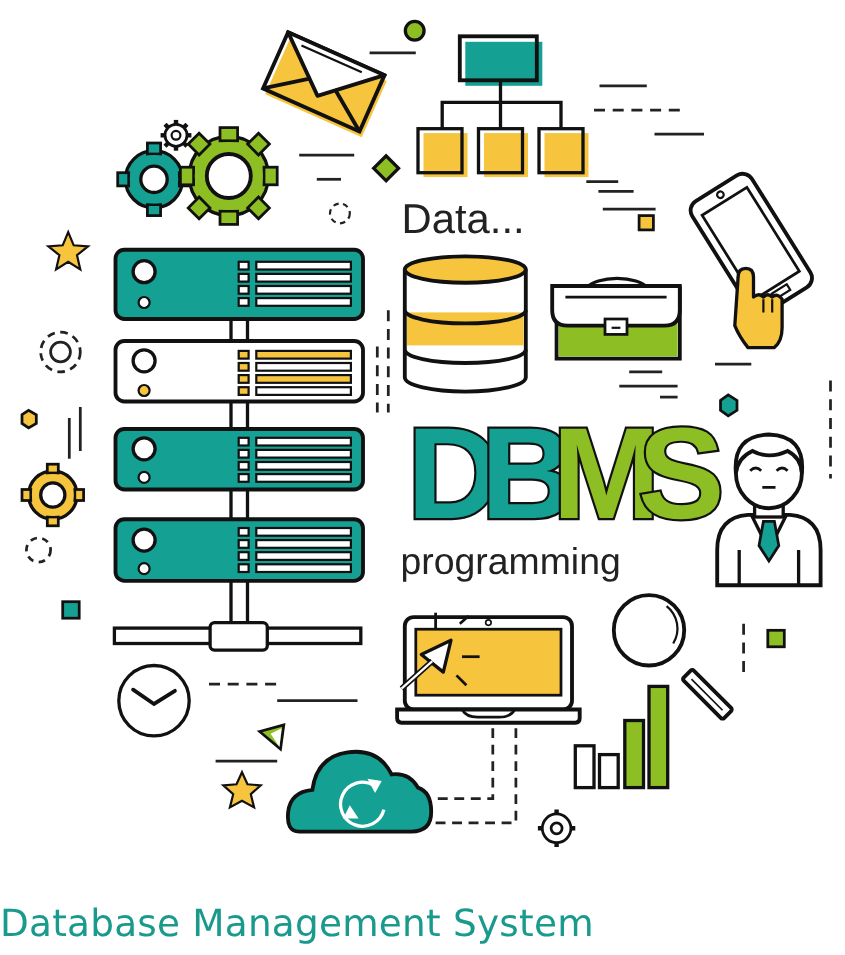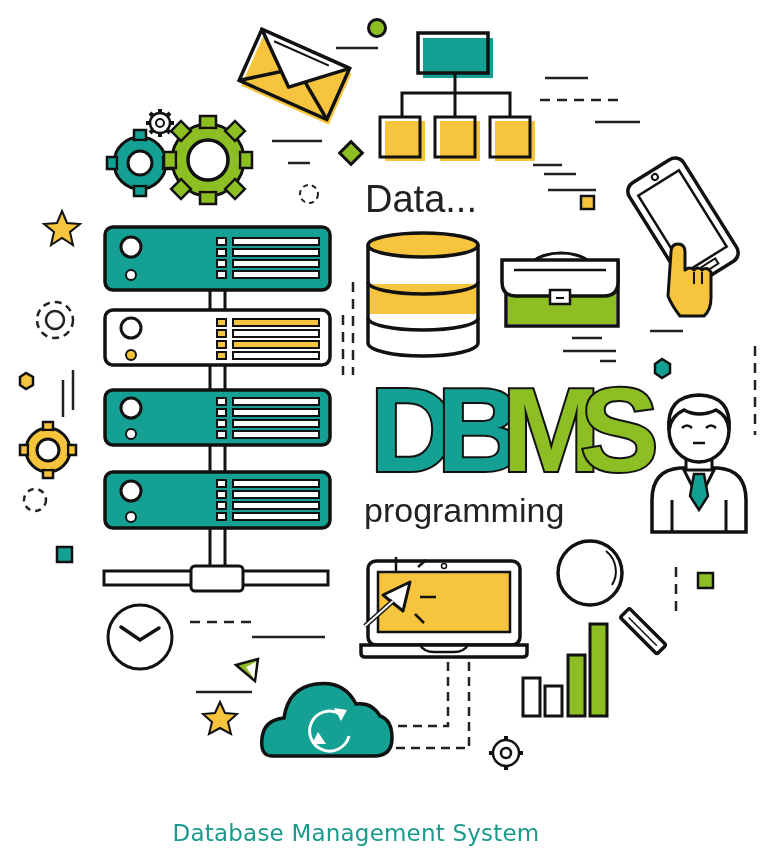--- a/index.html
+++ b/index.html
@@ -1,21 +1,21 @@
 <!DOCTYPE html>
 <html><head>
 <meta charset="utf-8">
 <style>
   html,body{margin:0;padding:0;background:#ffffff;}
   body{width:768px;height:868px;overflow:hidden;position:relative;font-family:"DejaVu Sans",sans-serif;}
   #art{position:absolute;left:0;top:0;width:768px;height:868px;}
   .txt-data{font-family:"Liberation Sans Narrow","Liberation Sans",sans-serif;font-size:38px;fill:#222;}
   .txt-prog{font-family:"Liberation Sans",sans-serif;font-size:34px;fill:#222;}
   .txt-dbms{font-family:"Liberation Sans",sans-serif;font-weight:bold;font-size:118px;stroke:#111;stroke-width:4;paint-order:stroke;}
-  .caption{position:absolute;left:0;top:820px;width:712px;text-align:center;font-family:"DejaVu Sans",sans-serif;font-size:23px;color:#1a9a8c;letter-spacing:0.2px;}
+  .caption{position:absolute;left:0;top:820px;width:712px;font-family:"DejaVu Sans",sans-serif;font-size:34px;color:#1a9a8c;letter-spacing:0.2px;}
 </style>
 </head>
 <body>
 
 <svg id="art" viewBox="0 0 768 868" xmlns="http://www.w3.org/2000/svg">
   <defs>
     <g id="rackbars-white">
       <rect x="0" y="0" width="9" height="7" fill="#fff" stroke="#111" stroke-width="2"></rect>
       <rect x="16" y="0" width="86" height="7" fill="#fff" stroke="#111" stroke-width="2"></rect>
       <rect x="0" y="11" width="9" height="7" fill="#fff" stroke="#111" stroke-width="2"></rect>

